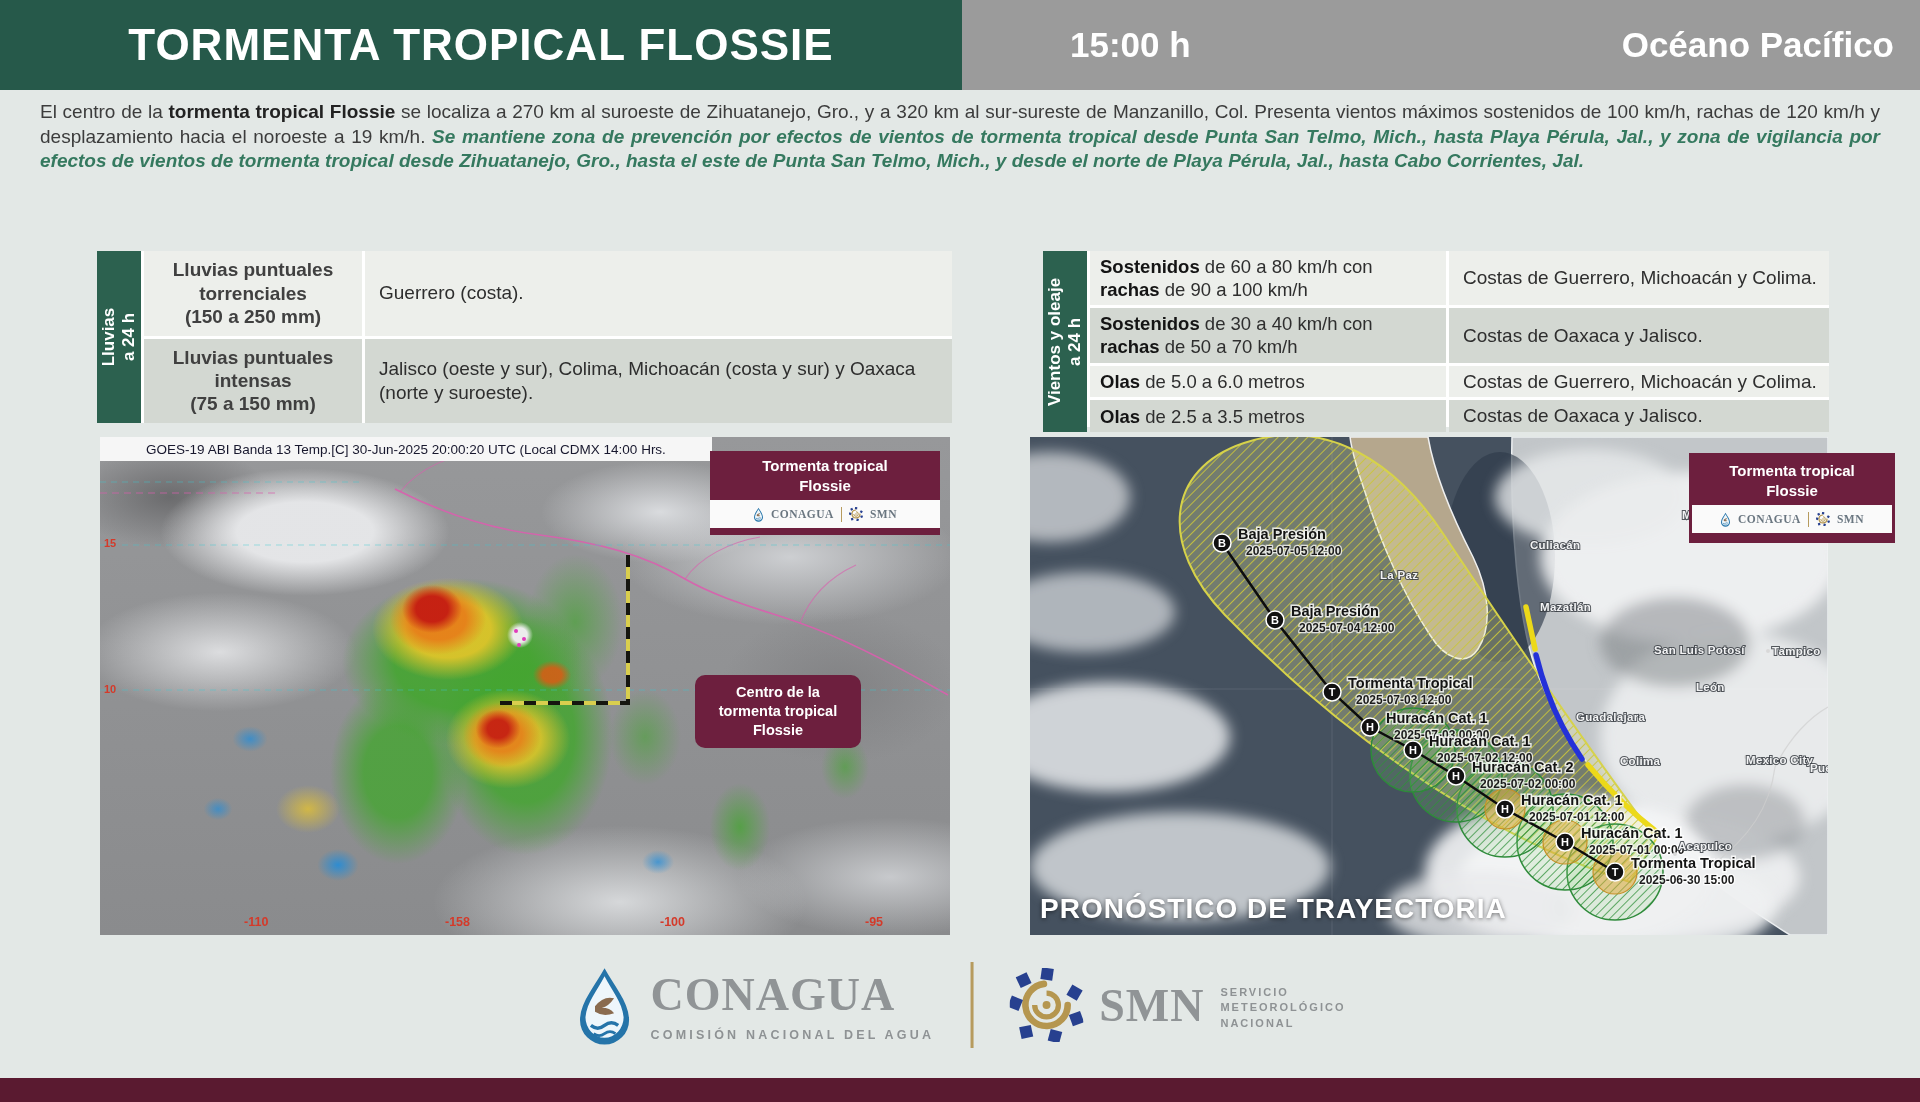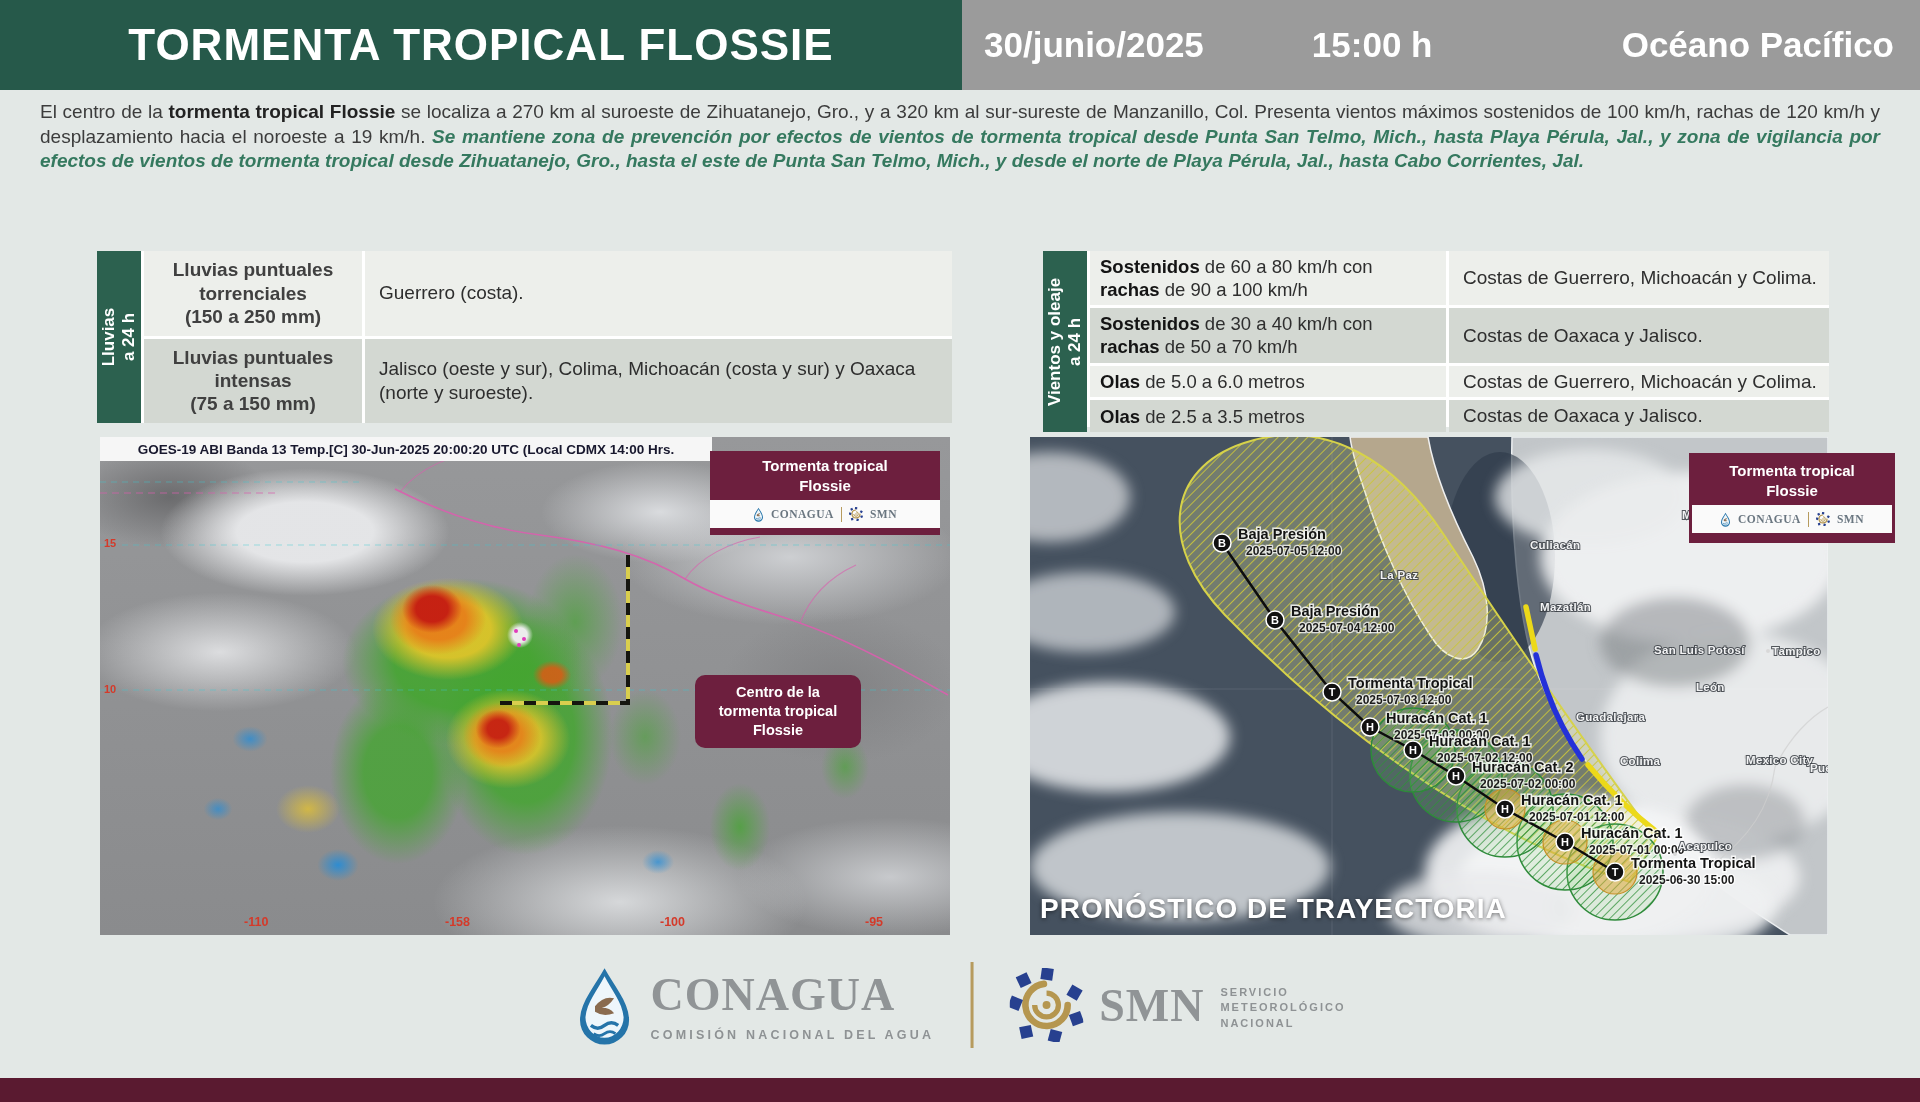--- a/index.html
+++ b/index.html
@@ -77,21 +77,21 @@
     radial-gradient(ellipse 170px 75px at 205px 95px, rgba(232,233,235,.95) 0 40%, rgba(232,233,235,0) 85%),
     radial-gradient(ellipse 140px 60px at 560px 75px, rgba(225,227,230,.9), rgba(225,227,230,0) 85%),
     radial-gradient(ellipse 200px 80px at 690px 120px, rgba(215,217,220,.85), rgba(215,217,220,0) 85%),
     radial-gradient(ellipse 160px 70px at 120px 215px, rgba(228,229,231,.9), rgba(228,229,231,0) 85%),
     radial-gradient(ellipse 220px 90px at 520px 465px, rgba(222,224,226,.9), rgba(222,224,226,0) 85%),
     radial-gradient(ellipse 180px 70px at 790px 440px, rgba(210,212,215,.85), rgba(210,212,215,0) 85%),
     radial-gradient(ellipse 120px 60px at 70px 60px, rgba(96,96,98,.8), rgba(96,96,98,0) 85%),
     radial-gradient(ellipse 140px 90px at 740px 250px, rgba(120,120,122,.6), rgba(120,120,122,0) 85%),
     linear-gradient(#97989a,#8a8b8d);}
   .sat-cap{position:absolute;left:0;top:0;width:612px;height:24px;background:rgba(250,250,250,.96);
-           display:flex;align-items:center;justify-content:center;font-size:13.5px;font-weight:700;
+           display:flex;align-items:center;justify-content:center;font-size:13.5px;font-weight:400;
            color:#18182e;white-space:nowrap;overflow:hidden;z-index:5;}
   .sat-badge{right:10px;top:14px;width:230px;}
   .dash-v{position:absolute;left:526px;top:118px;width:4px;height:150px;z-index:4;
           background:repeating-linear-gradient(180deg,#15150f 0 12px,#d9ce4e 12px 24px);}
   .dash-h{position:absolute;left:400px;top:264px;width:130px;height:4px;z-index:4;
           background:repeating-linear-gradient(90deg,#15150f 0 12px,#d9ce4e 12px 24px);}
   .center-label{position:absolute;left:595px;top:238px;width:158px;background:#6d1f3e;border-radius:10px;
                 color:#fff;font-weight:bold;font-size:14.5px;line-height:1.3;text-align:center;
                 padding:8px 4px;z-index:5;}
   .eye-dot{position:absolute;width:4px;height:4px;background:#e13bbc;border-radius:50%;z-index:3;}
@@ -149,21 +149,20 @@
   </symbol>
 </svg>
 
 <div class="page">
 
   <header class="hdr">
     <div class="hdr-green">
       <h1>TORMENTA TROPICAL FLOSSIE</h1>
     </div>
     <div class="hdr-gray">
-      <span class="hdr-date">30/junio/2025</span>
       <span class="hdr-time">15:00 h</span>
       <span class="hdr-region">Océano Pacífico</span>
     </div>
   </header>
 
   <p class="summary"><span>El centro de la </span><b>tormenta tropical Flossie</b><span> se localiza a 270 km al suroeste de Zihuatanejo, Gro., y a 320 km al sur-sureste de Manzanillo, Col. Presenta vientos máximos sostenidos de 100 km/h, rachas de 120 km/h y desplazamiento hacia el noroeste a 19 km/h. </span><i>Se mantiene zona de prevención por efectos de vientos de tormenta tropical desde Punta San Telmo, Mich., hasta Playa Pérula, Jal., y zona de vigilancia por efectos de vientos de tormenta tropical desde Zihuatanejo, Gro., hasta el este de Punta San Telmo, Mich., y desde el norte de Playa Pérula, Jal., hasta Cabo Corrientes, Jal.</i></p>
 
   <section class="tbl rain-tbl">
     <div class="tab">
       <div class="tab-inner">

